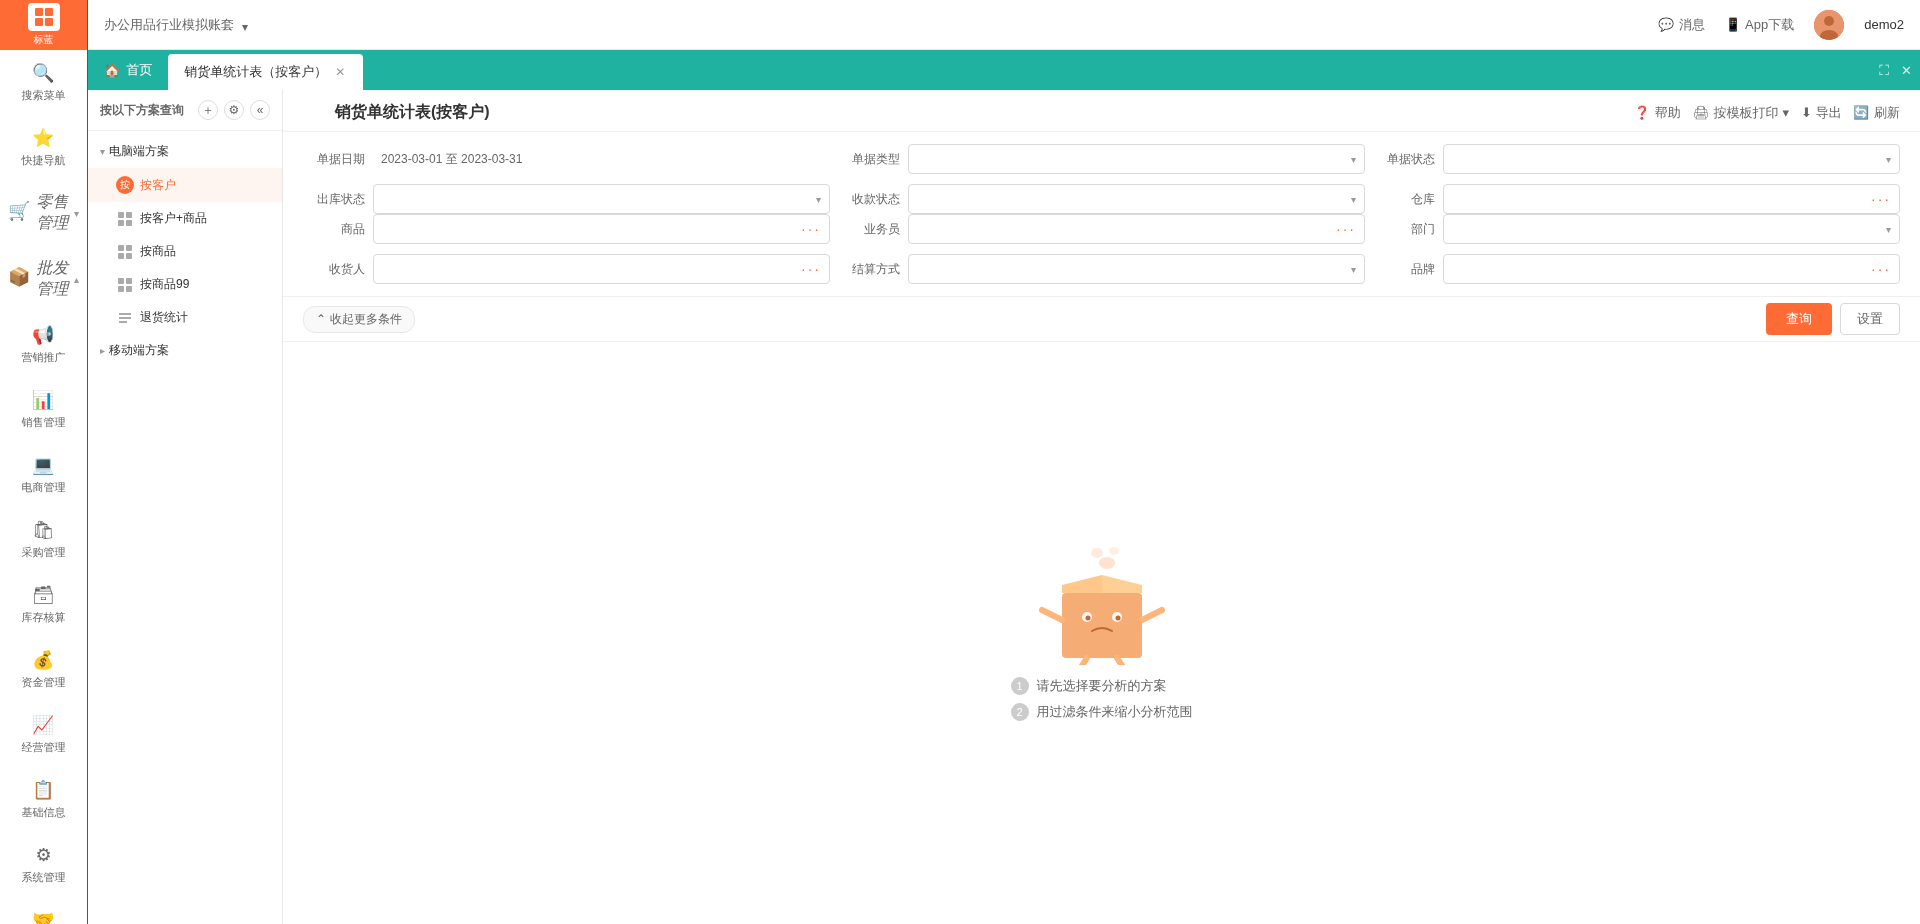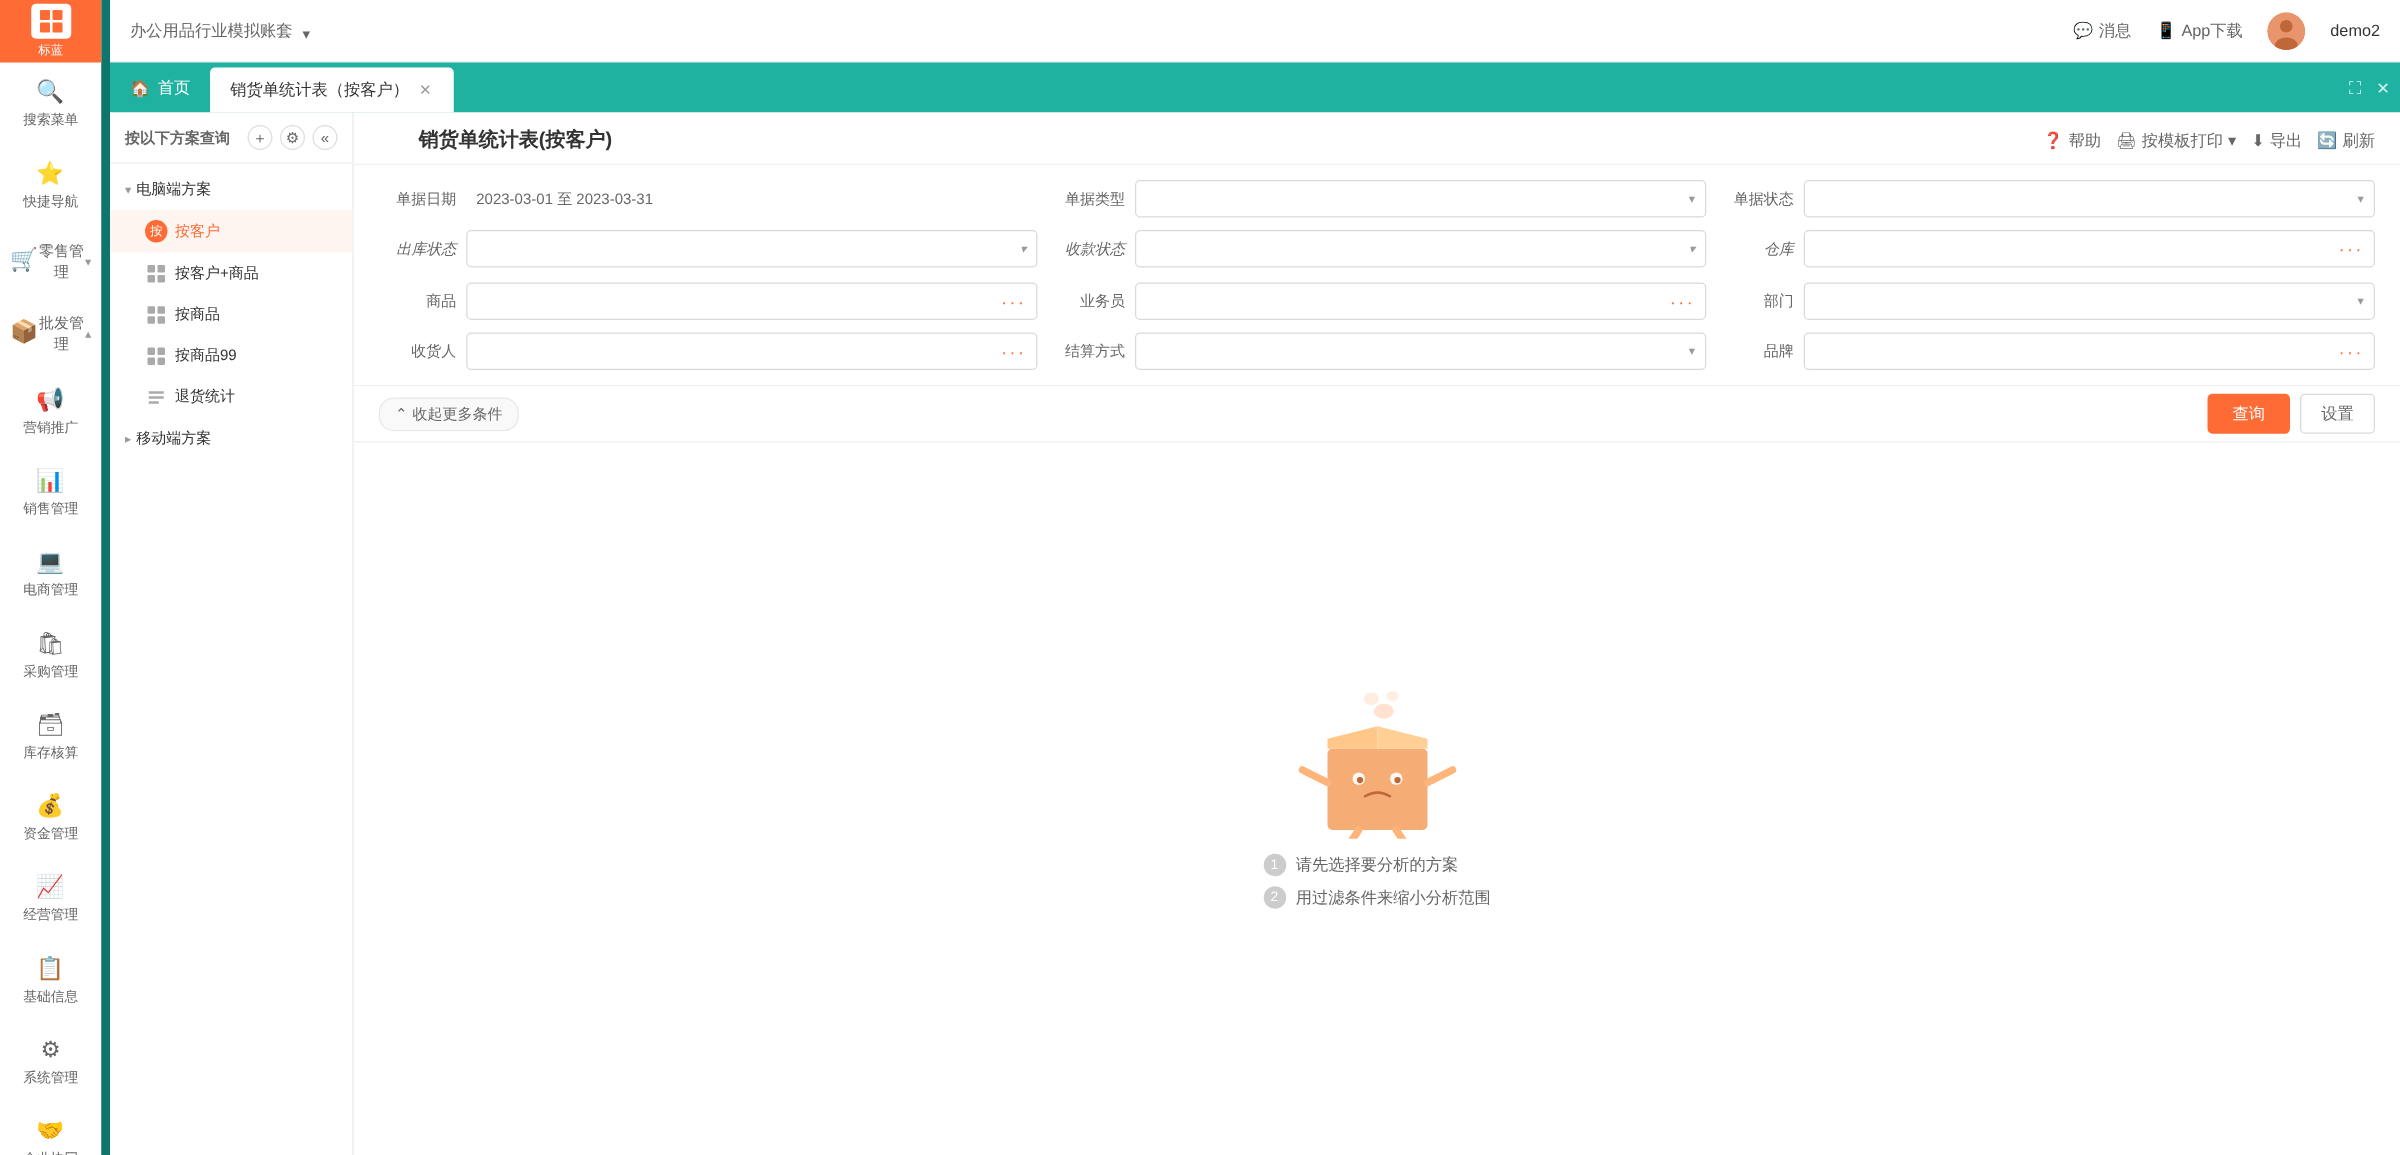--- a/index.html
+++ b/index.html
@@ -1,29 +1,29 @@
 <!DOCTYPE html>
 <html><head>
   <meta charset="utf-8">
   <style>
     * { box-sizing: border-box; margin: 0; padding: 0; }
     body { font-family: 'Microsoft YaHei', Arial, sans-serif; font-size: 13px; background: #f5f5f5; color: #333; display: flex; height: 924px; overflow: hidden; }
 
     
-    .sidebar { width: 88px; background: #fff; border-right: 7px solid #0f766e; display: flex; flex-direction: column; align-items: center; padding-top: 0; flex-shrink: 0; }
+    .sidebar { width: 88px; background: #fff; border-right: 1px solid #0f766e; display: flex; flex-direction: column; align-items: center; padding-top: 0; flex-shrink: 0; }
     .logo-area { width: 100%; background: #ff6b35; height: 50px; display: flex; align-items: center; justify-content: center; flex-direction: column; cursor: pointer; }
     .logo-icon { width: 32px; height: 28px; background: #fff; border-radius: 4px; display: flex; align-items: center; justify-content: center; }
     .logo-icon svg { width: 24px; height: 24px; }
     .logo-text { color: #fff; font-size: 10px; margin-top: 2px; }
     .sidebar-nav { width: 100%; flex: 1; overflow-y: auto; }
     .sidebar-item { width: 100%; display: flex; flex-direction: column; align-items: center; padding: 12px 4px; cursor: pointer; font-size: 12px; color: #666; border-bottom: none; }
     .sidebar-item .s-icon { font-size: 18px; margin-bottom: 4px; }
     .sidebar-item .s-label { font-size: 11px; text-align: center; }
     .sidebar-item.has-arrow { flex-direction: row; justify-content: space-between; padding: 12px 8px; }
-    .sidebar-item.has-arrow .s-label { font-size: 12px; }
+    .sidebar-item.has-arrow .s-label { font-size: 16px; font-style: italic; }
     .sidebar-arrow { font-size: 10px; color: #999; }
 
     
     .main-area { flex: 1; display: flex; flex-direction: column; overflow: hidden; }
 
     
     .top-header { height: 50px; background: #fff; border-bottom: 1px solid #e8e8e8; display: flex; align-items: center; justify-content: space-between; padding: 0 16px; flex-shrink: 0; }
     .header-left { display: flex; align-items: flex-end; gap: 8px; }
     .app-title { font-size: 13px; color: #666; }
     .header-dropdown { font-size: 12px; color: #666; cursor: pointer; }
@@ -329,21 +329,21 @@
 
           <div style="display:flex; align-items:center;">
             <span class="filter-label">单据状态</span>
             <div class="filter-select">
               <span></span>
               <span class="select-arrow">▾</span>
             </div>
           </div>
         </div>
 
-        <div style="display:grid; grid-template-columns: 1fr 1fr 1fr; gap:8px; margin-bottom:12px;font-style:italic;">
+        <div style="display:grid; grid-template-columns: 1fr 1fr 1fr; gap:8px; margin-bottom:0;">
           <div style="display:flex; align-items:center;">
             <span class="filter-label">出库状态</span>
             <div class="filter-select">
               <span></span>
               <span class="select-arrow">▾</span>
             </div>
           </div>
           <div style="display:flex; align-items:center;">
             <span class="filter-label">收款状态</span>
             <div class="filter-select">

